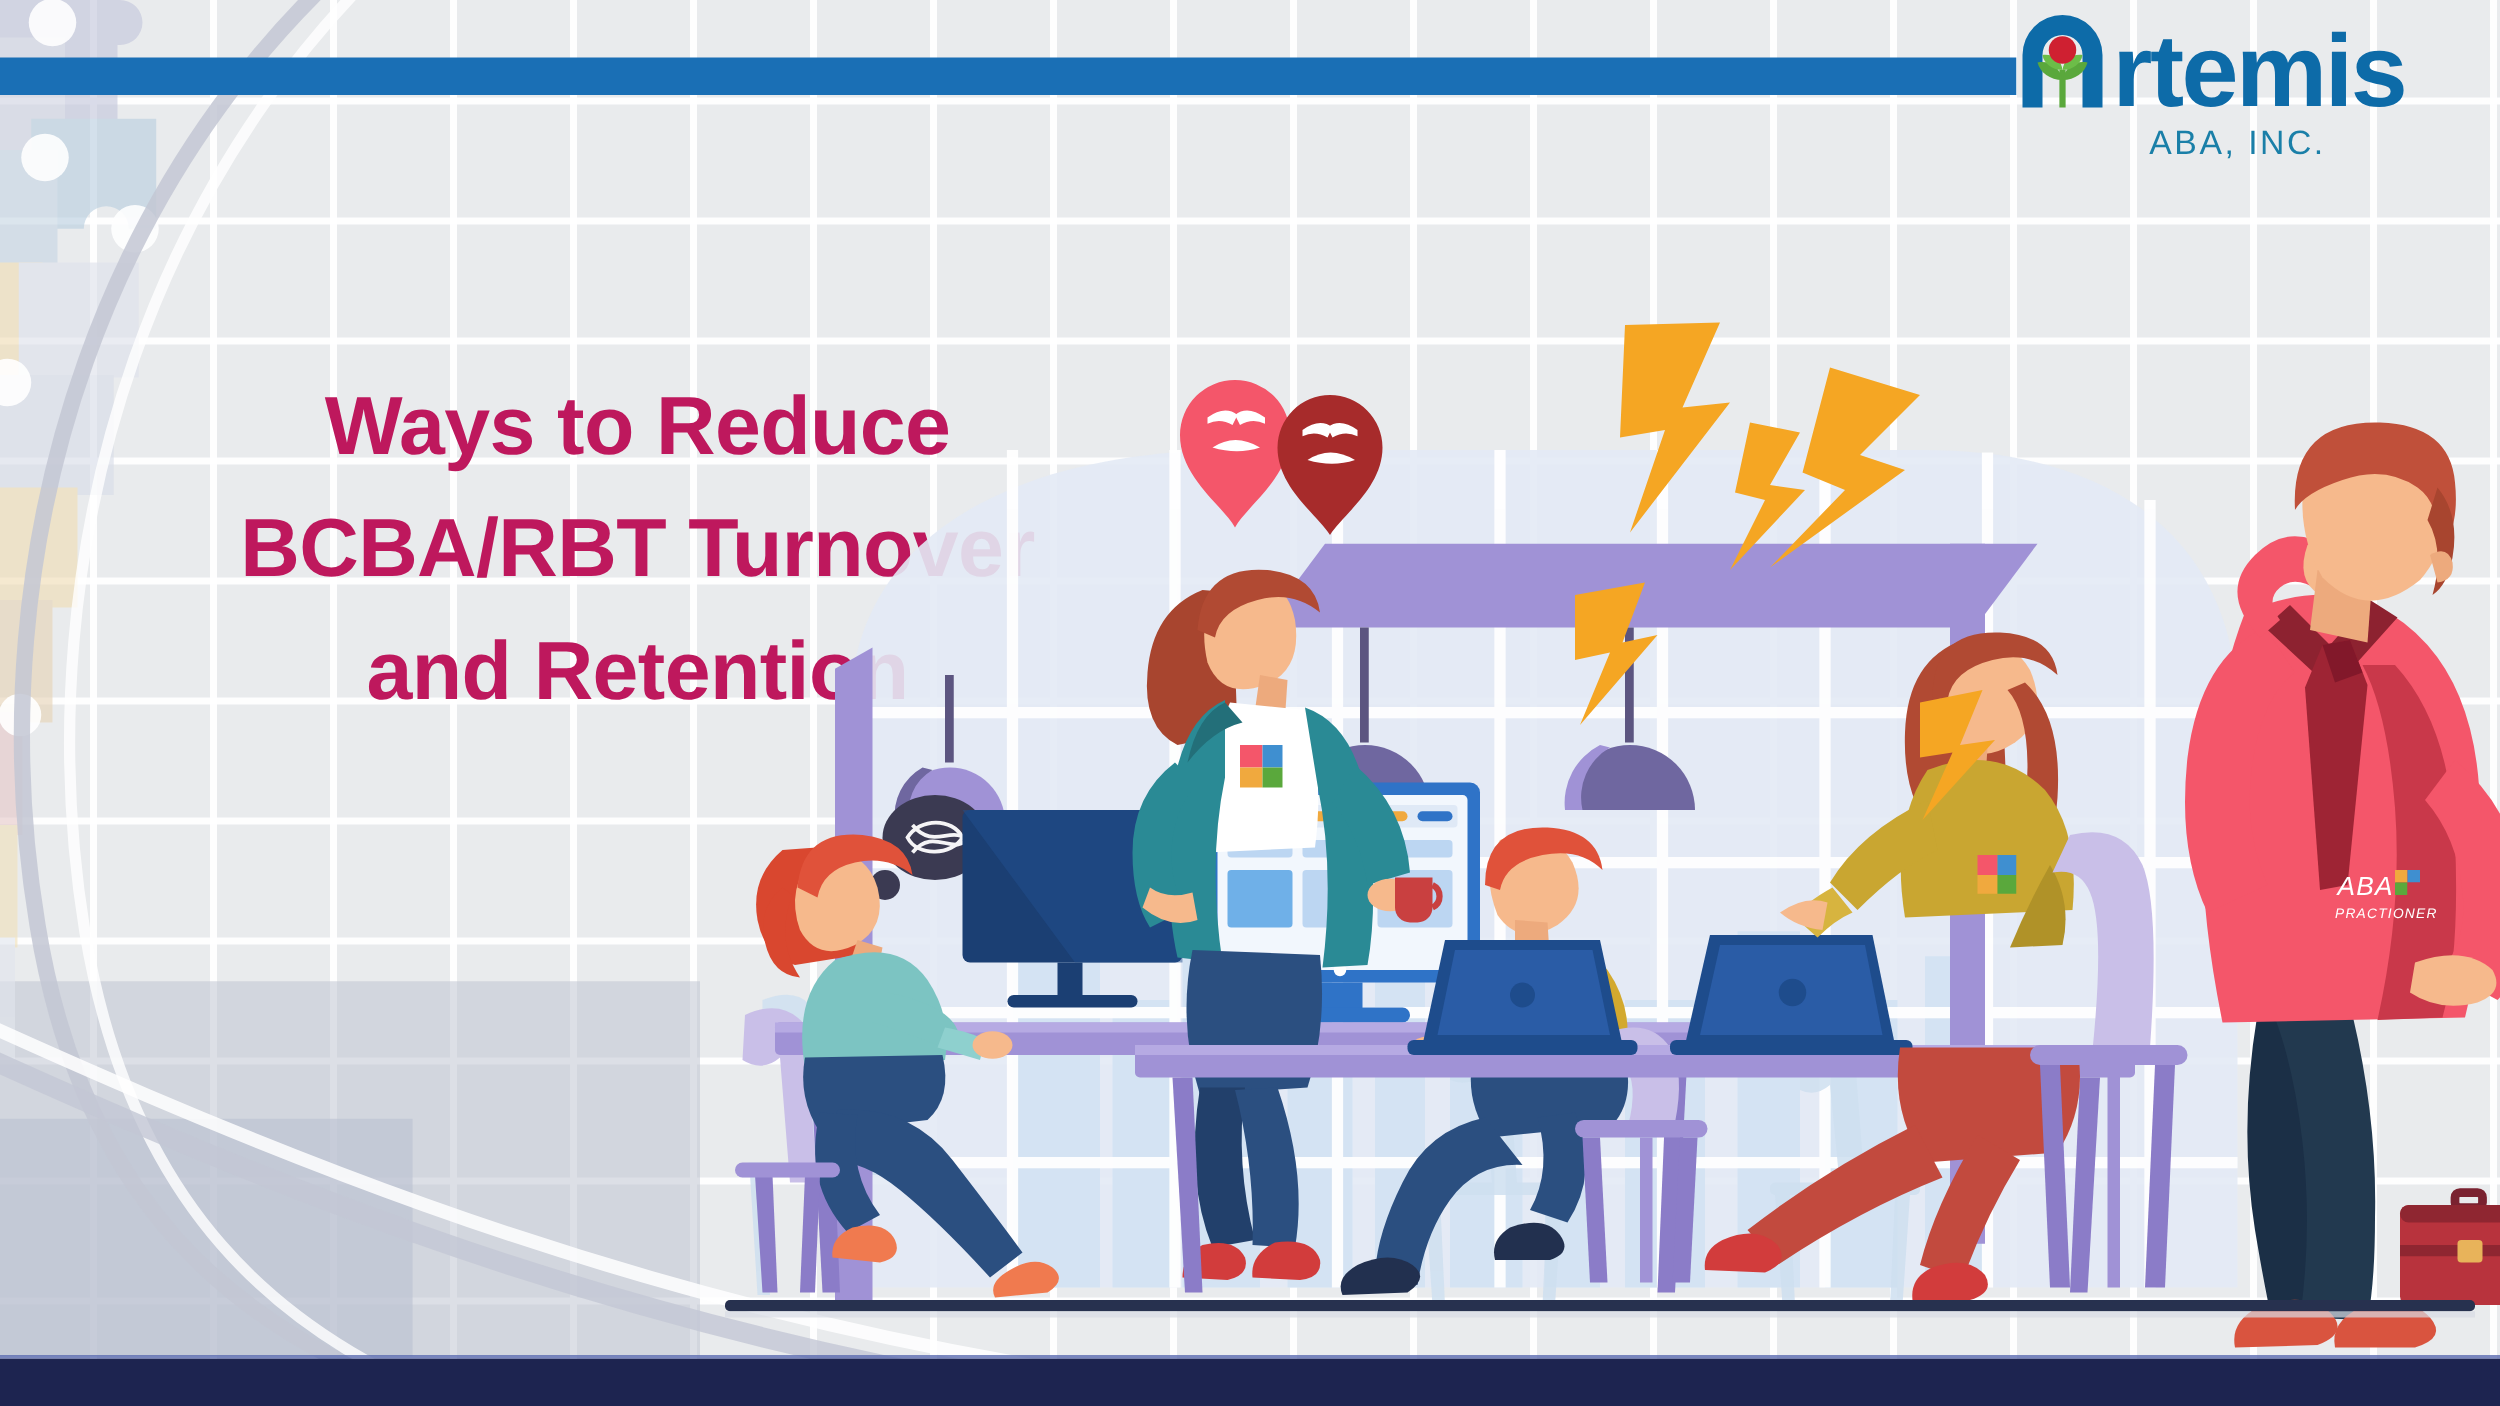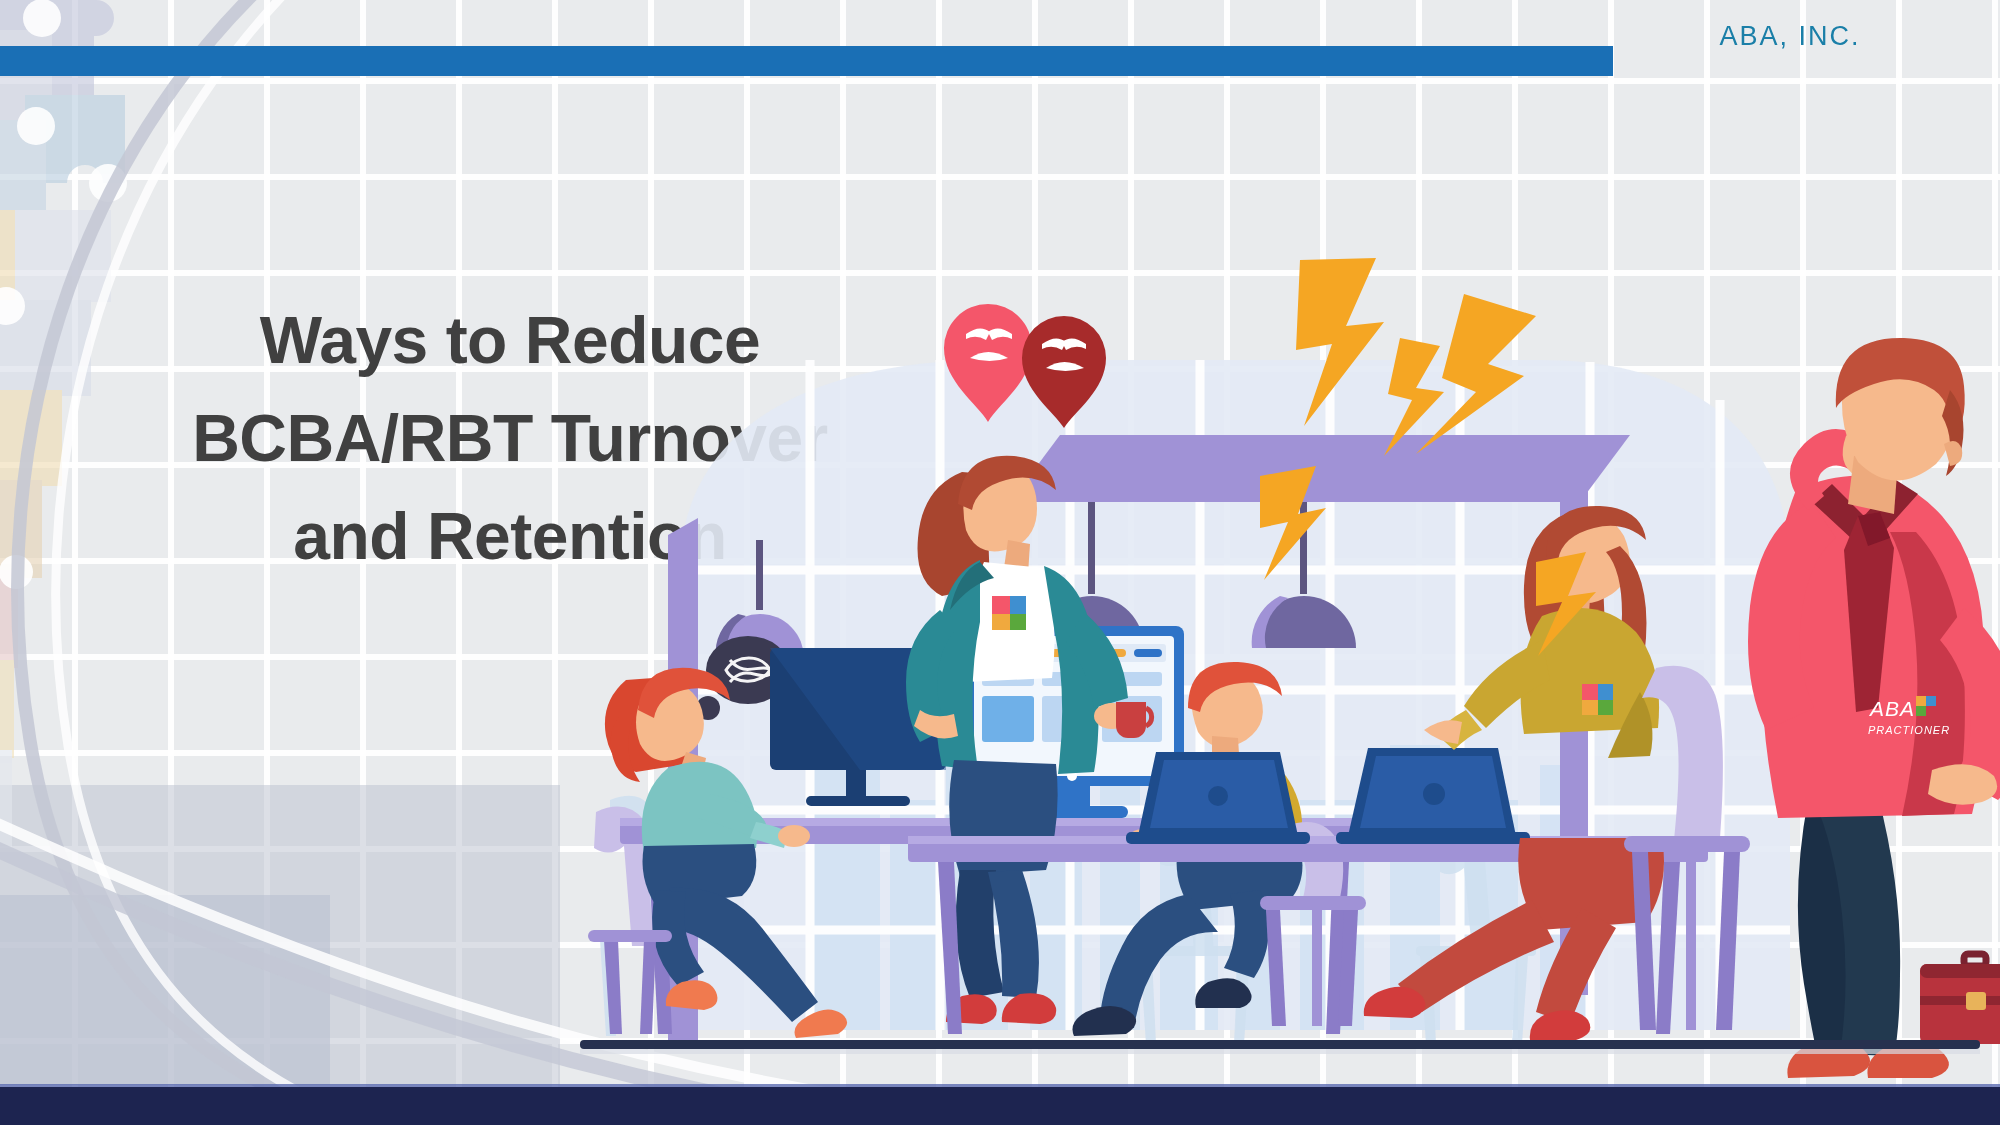--- a/index.html
+++ b/index.html
@@ -63,21 +63,21 @@
   }
   .logo .wordmark{position:relative;height:78px;}
   .logo .sub{
     font-size:27px;letter-spacing:2px;color:#1a7fa8;
     font-weight:400;margin-top:15px;
   }
 
   
   .headline{
     position:absolute;left:150px;top:248px;width:720px;
-    color:#404040;
+    color:#be185d;
     font-weight:bold;
     font-size:66px;
     line-height:1.48;
     text-align:center;
     letter-spacing:-.5px;
   }
   .headline .ln{display:block;white-space:nowrap;}
   .headline .ln1{text-align:center;}
   .headline .ln2{text-align:center;}
   .headline .ln3{text-align:center;}
@@ -153,20 +153,38 @@
     <path d="M598,30 C340,225 238,560 288,866 C324,1082 440,1190 600,1248" fill="none" stroke="#ffffff" stroke-width="9" opacity="0.8"></path>
   </svg>
   <svg class="swoosh" style="left:-60px;bottom:-60px;" width="900" height="420" viewBox="0 0 900 420">
     <path d="M-40,40 C240,170 520,290 900,352" fill="none" stroke="#c3c7d4" stroke-width="16" opacity="0.8"></path>
     <path d="M-40,14 C250,148 530,268 900,330" fill="none" stroke="#ffffff" stroke-width="11" opacity="0.85"></path>
   </svg>
 
   <div class="topbar"></div>
 
   <div class="logo">
+    <div class="wordmark">
+      <svg width="360" height="82" viewBox="0 0 360 82">
+
+        <path d="M8,80 L8,38 A32,32 0 0 1 72,38 L72,80 L56,80 L56,38 A16,16 0 0 0 24,38 L24,80 Z" fill="#0d6ba8"></path>
+
+        <path d="M40,80 L40,50" stroke="#5aa83c" stroke-width="5" fill="none"></path>
+
+        <path d="M40,58 C30,58 22,52 20,44 C30,42 38,48 40,58 Z" fill="#5aa83c"></path>
+        <path d="M40,58 C50,58 58,52 60,44 C50,42 42,48 40,58 Z" fill="#5aa83c"></path>
+        <path d="M40,50 C32,50 25,45 24,38 C33,37 39,42 40,50 Z" fill="#6cbd48"></path>
+        <path d="M40,50 C48,50 55,45 56,38 C47,37 41,42 40,50 Z" fill="#6cbd48"></path>
+
+        <circle cx="40" cy="34" r="11" fill="#cf2031"></circle>
+
+        <text x="80" y="79" font-family="Liberation Sans, sans-serif" font-size="82" font-weight="bold" fill="#0d6ba8" letter-spacing="-2">rtemis</text>
+      </svg>
+      <span class="sr">Artemis</span>
+    </div>
     <div class="sub">ABA, INC.</div>
   </div>
 
   <h1 class="headline">
     <span class="ln ln1">Ways to Reduce</span>
     <span class="ln ln2">BCBA/RBT Turnover</span>
     <span class="ln ln3">and Retention</span>
   </h1>
 
   <div class="illus">

